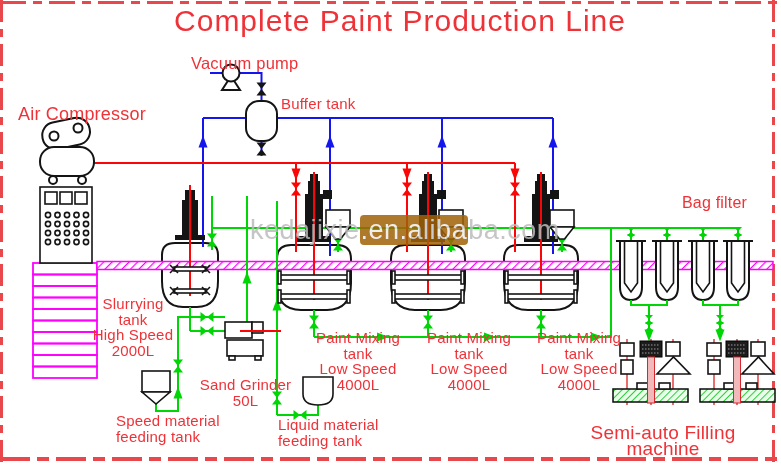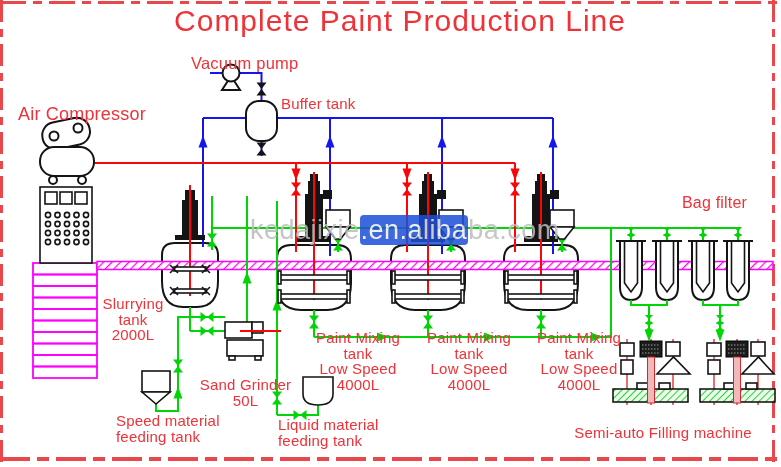--- a/index.html
+++ b/index.html
@@ -20,24 +20,24 @@
   .blkf{fill:var(--blk);stroke:none}
   .fg{fill:var(--green)} .fb{fill:var(--blue)} .fr{fill:var(--red-pipe)} .fk{fill:var(--blk)}
   .bor{stroke:var(--bred);fill:none}
   .mg{stroke:var(--mag);fill:none}
   
   .lbl{position:absolute;color:var(--red-text);font-size:15px;line-height:15.5px;
        white-space:nowrap;letter-spacing:.2px;}
   .ctr{text-align:center;white-space:normal;margin-top:20px;}
   .title{font-size:30px;line-height:32px;letter-spacing:1px;text-align:center;}
   .big{font-size:18px;}
-  .mid{font-size:15px;text-align:center;}
+  .mid{font-size:19px;text-align:center;}
   .wm{position:absolute;left:250px;top:216px;font-size:27px;line-height:28px;
       color:var(--wm);letter-spacing:.5px;opacity:.85;white-space:nowrap;}
-  .wm .boxed{background:#1d4ed8;color:#ececec;border-radius:4px;padding:0 1px;}
+  .wm .boxed{background:#a16207;color:#ececec;border-radius:4px;padding:0 1px;}
 </style>
 </head>
 <body>
 
 <div class="stage">
 
 <svg width="781" height="467" viewBox="0 0 781 467">
   <defs>
     <pattern id="magh" width="6" height="6" patternUnits="userSpaceOnUse" patternTransform="rotate(45)">
       <rect width="6" height="6" fill="#ffffff"></rect>
@@ -392,20 +392,21 @@
 
 <div class="lbl big" style="left:18px;top:107px;">Air Compressor</div>
 
 <div class="lbl" style="left:191px;top:56px;font-size:16.5px;">Vacuum pump</div>
 
 <div class="lbl" style="left:281px;top:96px;text-align:right;">Buffer tank</div>
 
 <div class="lbl ctr" style="left:68px;top:276px;width:130px;">
   <div>Slurrying</div>
   <div>tank</div>
+  <div>High Speed</div>
   <div>2000L</div>
 </div>
 
 <div class="lbl ctr" style="left:183px;top:357px;width:125px;">
   <div>Sand Grinder</div>
   <div>50L</div>
 </div>
 
 <div class="lbl" style="left:116px;top:413px;">
   <div>Speed material</div>

